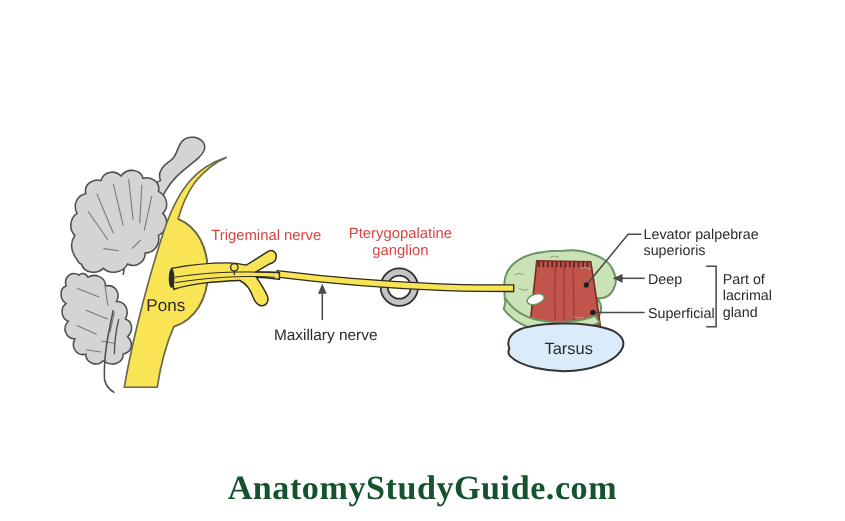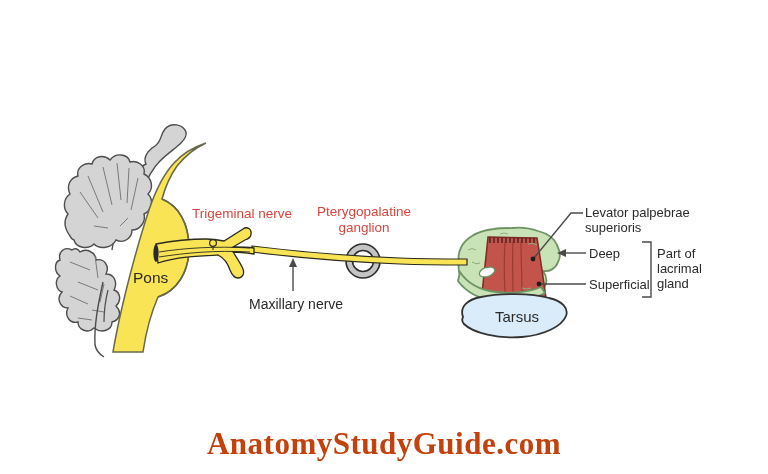--- a/index.html
+++ b/index.html
@@ -4,21 +4,21 @@
 <style>
   html,body{margin:0;padding:0;background:#fff;}
   .stage{
     position:relative;width:768px;height:474px;background:#ffffff;overflow:hidden;
     font-family:"Liberation Sans", sans-serif;
   }
   .diagram-svg{position:absolute;left:0;top:0;}
   .watermark{
     position:absolute;left:0;top:426px;width:768px;text-align:center;
     font-family:"Liberation Serif", serif;font-weight:bold;font-size:31px;
-    color:#c2410c;letter-spacing:0.5px;
+    color:#14532d;letter-spacing:0.5px;
   }
   text{font-family:"Liberation Sans", sans-serif;}
   .lbl-dark{fill:#2a2a2a;}
   .lbl-red{fill:#d8453f;}
 </style>
 </head>
 <body>
 
 <div class="stage">
   <svg class="diagram-svg" width="768" height="474" viewBox="0 0 768 474">

